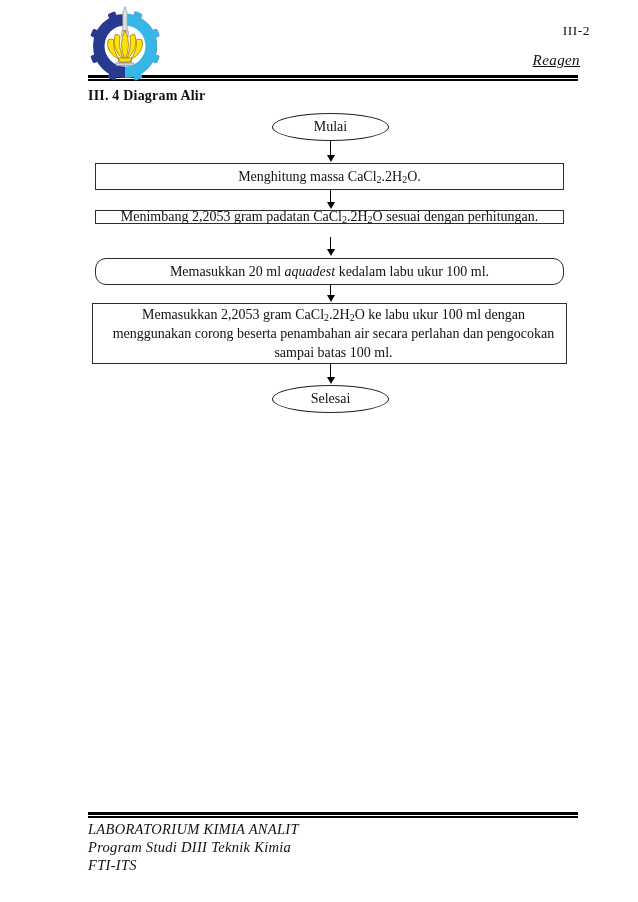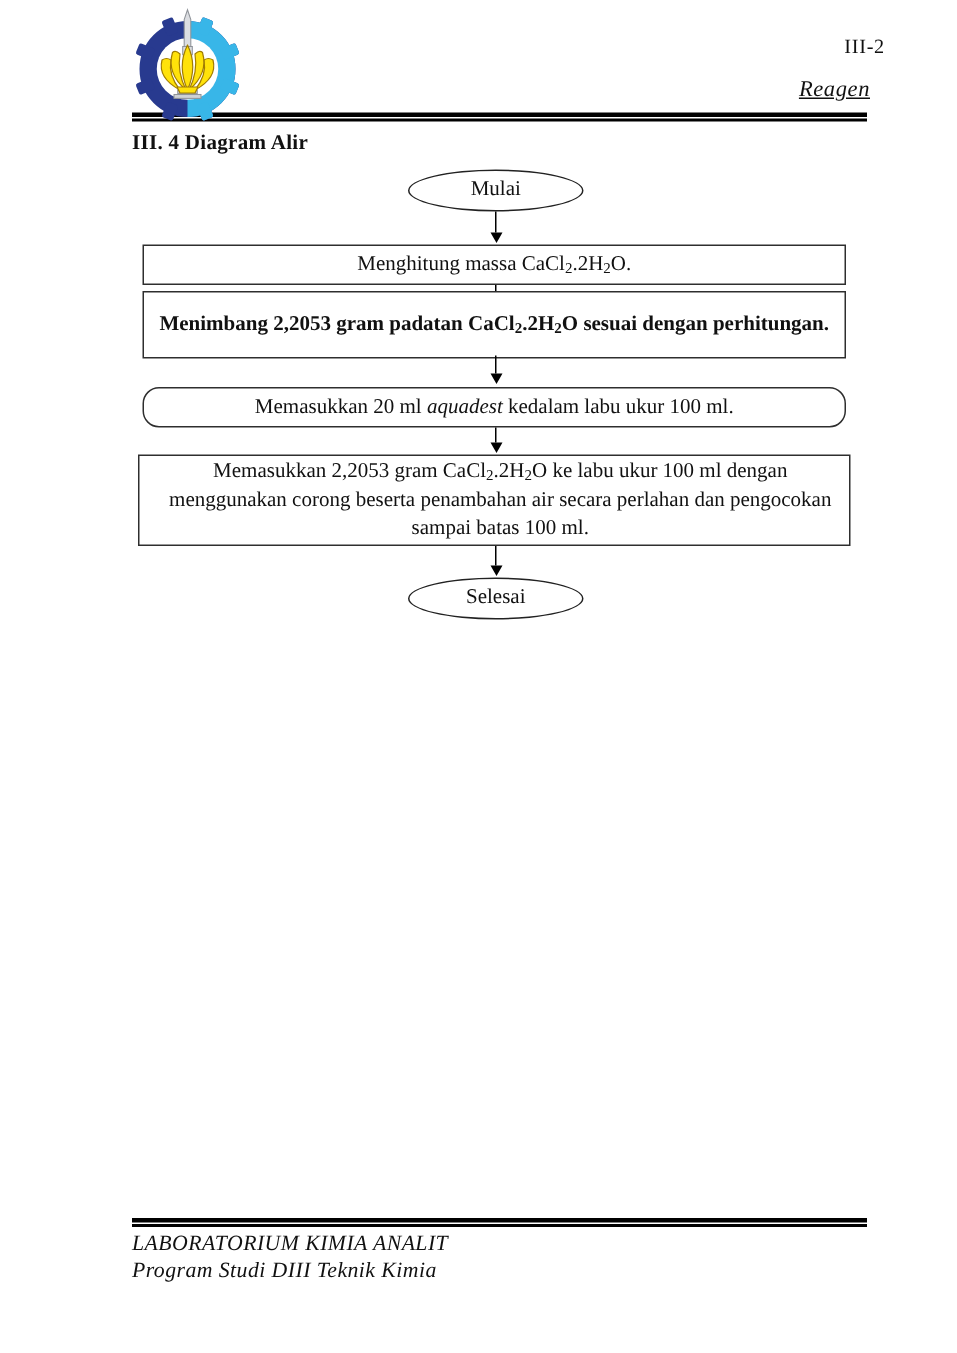--- a/index.html
+++ b/index.html
@@ -42,21 +42,21 @@
   .term-start { top:113px; }
   .term-end   { top:385px; }
 
   .flow-box {
     position:absolute; border:1.4px solid #2e2e2e; background:#fff;
     display:flex; align-items:center; justify-content:center;
     text-align:center; font-size:14px; line-height:1.38;
     box-sizing:border-box; padding:1px 8px;
   }
   .box-1 { left:95px; top:163px; width:469px; height:27px; }
-  .box-2 { left:95px; top:194px; width:469px; height:45px;font-weight:bold; }
+  .box-2 { left:95px; top:210px; width:469px; height:14px; }
   .box-3 { left:95px; top:258px; width:469px; height:27px;border-radius:11px; }
   .box-4 { left:92px; top:303px; width:475px; height:61px;padding-left:16px; }
 
   .flow-box sub, .terminator sub { font-size:10px; vertical-align:-2px; line-height:0; }
   .flow-box i { font-style:italic; }
 
   .arrow {
     position:absolute; left:326px; width:9px;
     display:flex; flex-direction:column; align-items:center;
   }
@@ -187,15 +187,16 @@
 
   <div class="rule footer-rule">
     <div class="bar-a"></div>
     <div class="bar-gap"></div>
     <div class="bar-b"></div>
   </div>
 
   <div class="footer-text">
     <div>LABORATORIUM KIMIA ANALIT</div>
     <div>Program Studi DIII Teknik Kimia</div>
+    <div>FTI-ITS</div>
   </div>
 
 </div>
 
 </body></html>

